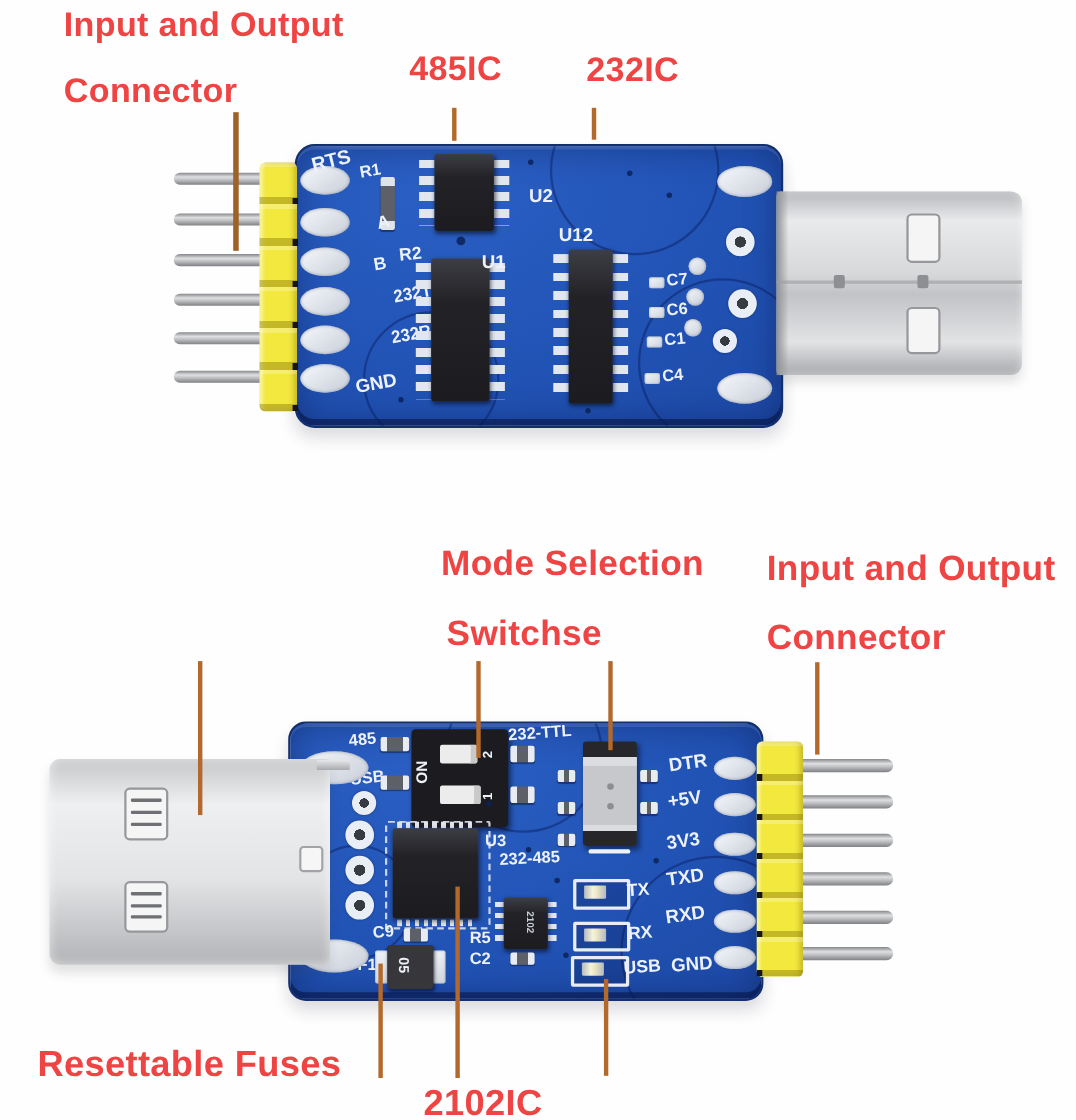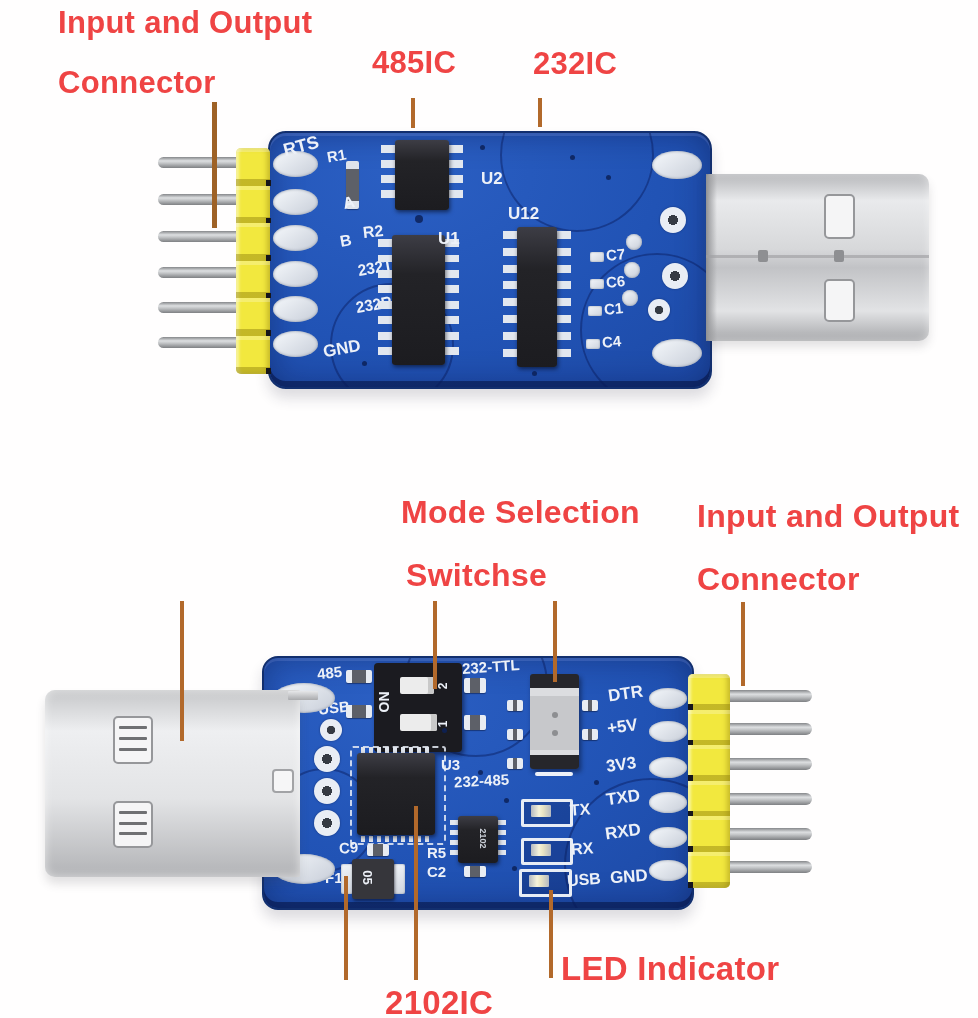--- a/index.html
+++ b/index.html
@@ -273,16 +273,16 @@
   <div class="pin r" style="left:728px;top:861px;width:84px;height:12px;"></div>
 
   <div class="hdr" style="left:688px;top:674px;width:42px;height:214px;">
     <div class="seg" style="background:repeating-linear-gradient(180deg,rgba(255,255,255,.25) 0 4px,rgba(0,0,0,0) 4px 30px,rgba(140,125,10,.45) 30px 35.6px);"></div>
   </div>
   <div class="notch" style="left:688px;top:674px;height:214px;background:repeating-linear-gradient(180deg,rgba(0,0,0,0) 0 30px,#15151a 30px 35.6px);"></div>
 
   <div class="aline" style="left:344px;top:876px;height:104px;"></div>
   <div class="aline" style="left:414px;top:806px;height:174px;"></div>
   <div class="aline" style="left:549px;top:890px;height:88px;"></div>
+  <div class="lbl" style="left:34px;top:950px;font-size:33px;">Resettable Fuses</div>
   <div class="lbl" style="left:385px;top:986px;font-size:33px;">2102IC</div>
-  <div class="lbl" style="left:561px;top:952px;font-size:33px;">LED Indicator</div>
 
 </div>
 
 </body></html>

